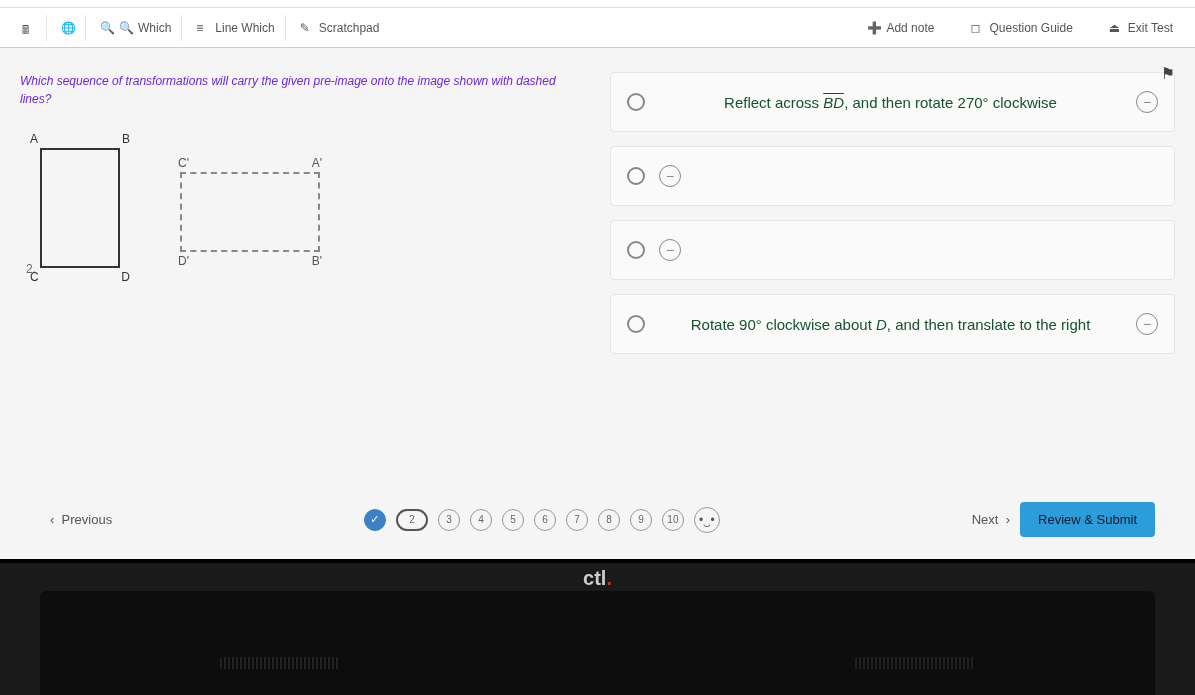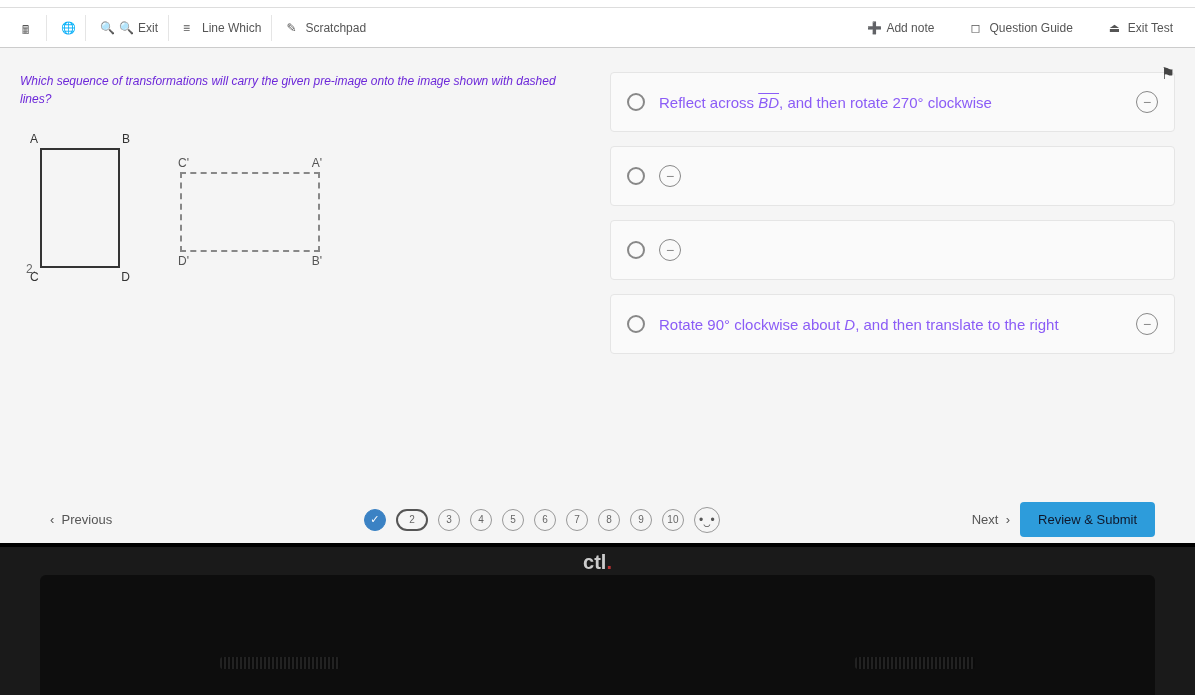--- a/index.html
+++ b/index.html
@@ -34,35 +34,35 @@
 .lblCp { top: -18px; left: -4px; }
 .lblAp { top: -18px; right: -4px; }
 .lblDp { bottom: -18px; left: -4px; }
 .lblBp { bottom: -18px; right: -4px; }
 
 .answers-col { flex: 1; position: relative; }
 .flag { position: absolute; right: 0; top: -8px; font-size: 16px; color: #444; cursor: pointer; }
 
 .answer { background: #fafafa; border: 1px solid #e5e5e5; border-radius: 4px; padding: 18px 16px; margin-bottom: 14px; display: flex; align-items: center; gap: 14px; cursor: pointer; }
 .radio { width: 18px; height: 18px; border: 2px solid #888; border-radius: 50%; flex-shrink: 0; }
-.answer-text { flex: 1; font-size: 15px; color: #8b5cf6; line-height: 1.4; }
+.answer-text { flex: 1; font-size: 15px; color: #14532d; line-height: 1.4; text-align: center; }
 .overline { text-decoration: overline; font-style: italic; }
 .elim { width: 22px; height: 22px; border: 1.5px solid #888; border-radius: 50%; display: flex; align-items: center; justify-content: center; font-size: 14px; color: #888; flex-shrink: 0; cursor: pointer; }
 
 .nav-bar { padding: 14px 40px; display: flex; align-items: center; gap: 0; font-size: 13px; color: #555; }
 .nav-prev, .nav-next { cursor: pointer; padding: 6px 10px; }
 .nav-items { display: flex; align-items: center; gap: 10px; flex: 1; justify-content: center; }
 .nav-circle { width: 22px; height: 22px; border: 1.5px solid #999; border-radius: 50%; display: flex; align-items: center; justify-content: center; font-size: 10px; color: #666; cursor: pointer; }
 .nav-circle.done { background: #3b82c4; border-color: #3b82c4; color: #fff; position: relative; }
 .nav-circle.done::after { content: "✓"; font-size: 11px; }
 .nav-circle.current { border: 2px solid #555; border-radius: 11px; width: 32px; }
 .nav-face { width: 26px; height: 26px; border: 1.5px solid #999; border-radius: 50%; display: flex; align-items: center; justify-content: center; font-size: 12px; cursor: pointer; }
 .submit-btn { background: #2d9cdb; color: #0f172a; padding: 10px 18px; border-radius: 4px; font-size: 13px; cursor: pointer; }
 
-.bezel { position: absolute; bottom: 0; left: 0; right: 0; height: 152px; background: #1a1a1a; border-top: 4px solid #000; }
+.bezel { position: absolute; bottom: 0; left: 0; right: 0; height: 136px; background: #1a1a1a; border-top: 4px solid #000; }
 .bezel-inner { position: absolute; top: 28px; left: 40px; right: 40px; bottom: 0; background: #0d0d0d; border-top-left-radius: 6px; border-top-right-radius: 6px; }
 .logo { position: absolute; top: 4px; left: 50%; transform: translateX(-50%); font-size: 20px; font-weight: bold; color: #ccc; }
 .logo .dot { color: #b33; }
 .speaker { position: absolute; bottom: 26px; width: 120px; height: 12px; background: repeating-linear-gradient(90deg,#222 0,#222 2px,#0a0a0a 2px,#0a0a0a 4px); border-radius: 3px; }
 .speaker.left { left: 180px; }
 .speaker.right { right: 180px; }
 </style>
 </head>
 <body>
 
@@ -72,21 +72,21 @@
   <div class="toolbar-left">
     <div class="tb-btn">
         <span class="tb-icon">🖩</span>
       </div>
     <div class="tb-btn">
         <span class="tb-icon">🌐</span>
       </div>
     <div class="tb-btn">
       <span class="tb-icon">🔍</span>
       <span class="tb-icon">🔍</span>
-      <span>Exit</span>
+      <span>Which</span>
     </div>
     <div class="tb-btn">
       <span class="tb-icon">≡</span>
       <span>Line Which</span>
     </div>
     <div class="tb-btn">
       <span class="tb-icon">✎</span>
       <span>Scratchpad</span>
     </div>
   </div>

